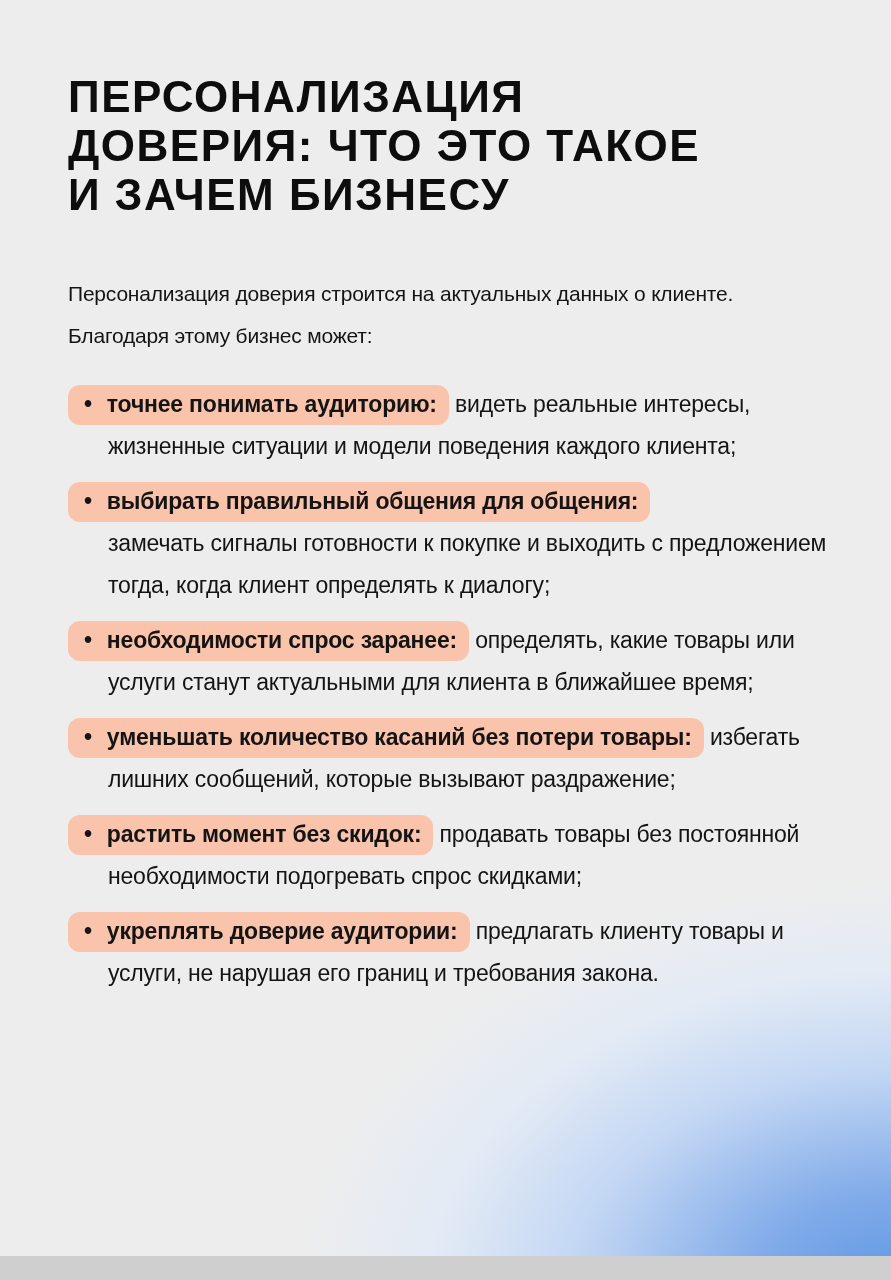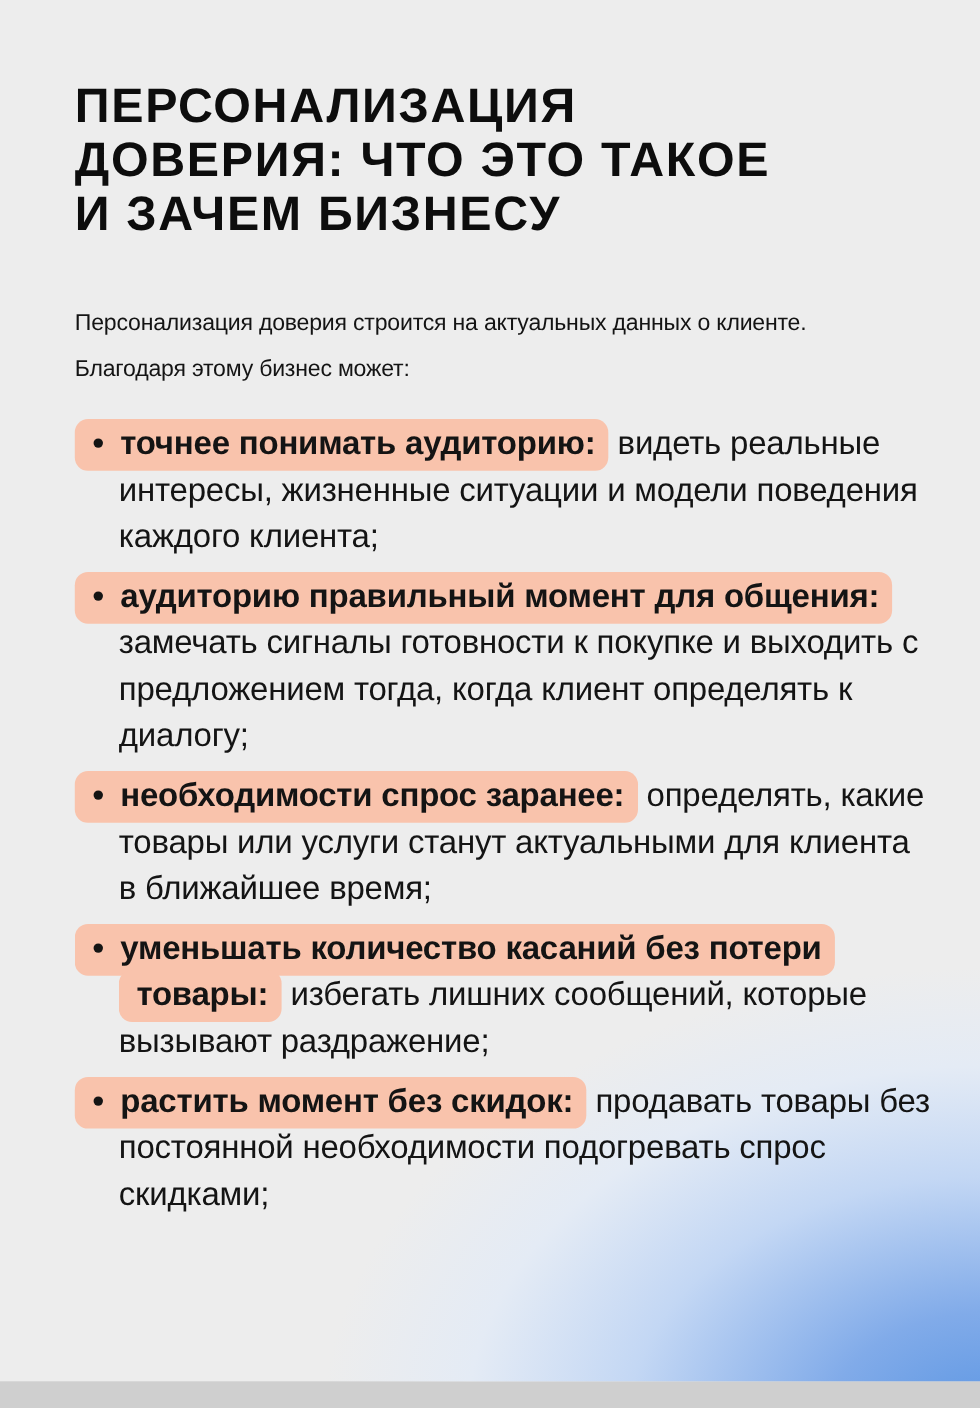--- a/index.html
+++ b/index.html
@@ -48,21 +48,21 @@
     line-height:42px;
     letter-spacing:-0.2px;
   }
   .benefits{
     margin:26px 0 0 0;
   }
   .item{
     max-width:779px;
     padding-left:40px;
     text-indent:-40px;
-    font-size:30px;
+    font-size:23px;
     line-height:42px;
     letter-spacing:-0.2px;
     margin:0 0 13px 0;
   }
   .hl{
     background:var(--hl);
     border-radius:12px;
     padding:6px 12px 8px 16px;
     -webkit-box-decoration-break:clone;
     box-decoration-break:clone;
@@ -91,31 +91,34 @@
 
   <p class="intro">Персонализация доверия строится на актуальных данных о клиенте. Благодаря этому бизнес может:</p>
 
   <div class="benefits">
 
     <div class="item">
       <span class="hl"><span class="dot">•</span><span class="lead">точнее понимать аудиторию:</span></span> <span class="rest">видеть реальные интересы, жизненные ситуации и модели поведения каждого клиента;</span>
     </div>
 
     <div class="item">
-      <span class="hl"><span class="dot">•</span><span class="lead">аудиторию правильный момент для общения:</span></span><br>
+      <span class="hl"><span class="dot">•</span><span class="lead">выбирать правильный общения для общения:</span></span><br>
       <span class="rest">замечать сигналы готовности к покупке и выходить с предложением тогда, когда клиент определять к диалогу;</span>
     </div>
 
     <div class="item">
       <span class="hl"><span class="dot">•</span><span class="lead">необходимости спрос заранее:</span></span> <span class="rest">определять, какие товары или услуги станут актуальными для клиента в ближайшее время;</span>
     </div>
 
     <div class="item">
       <span class="hl"><span class="dot">•</span><span class="lead">уменьшать количество касаний без потери товары:</span></span> <span class="rest">избегать лишних сообщений, которые вызывают раздражение;</span>
     </div>
 
     <div class="item">
       <span class="hl"><span class="dot">•</span><span class="lead">растить момент без скидок:</span></span> <span class="rest">продавать товары без постоянной необходимости подогревать спрос скидками;</span>
     </div>
 
+    <div class="item">
+      <span class="hl"><span class="dot">•</span><span class="lead">укреплять доверие аудитории:</span></span> <span class="rest">предлагать клиенту товары и услуги, не нарушая его границ и требования закона.</span>
+    </div>
 
   </div>
 </div>
 
 </body></html>

